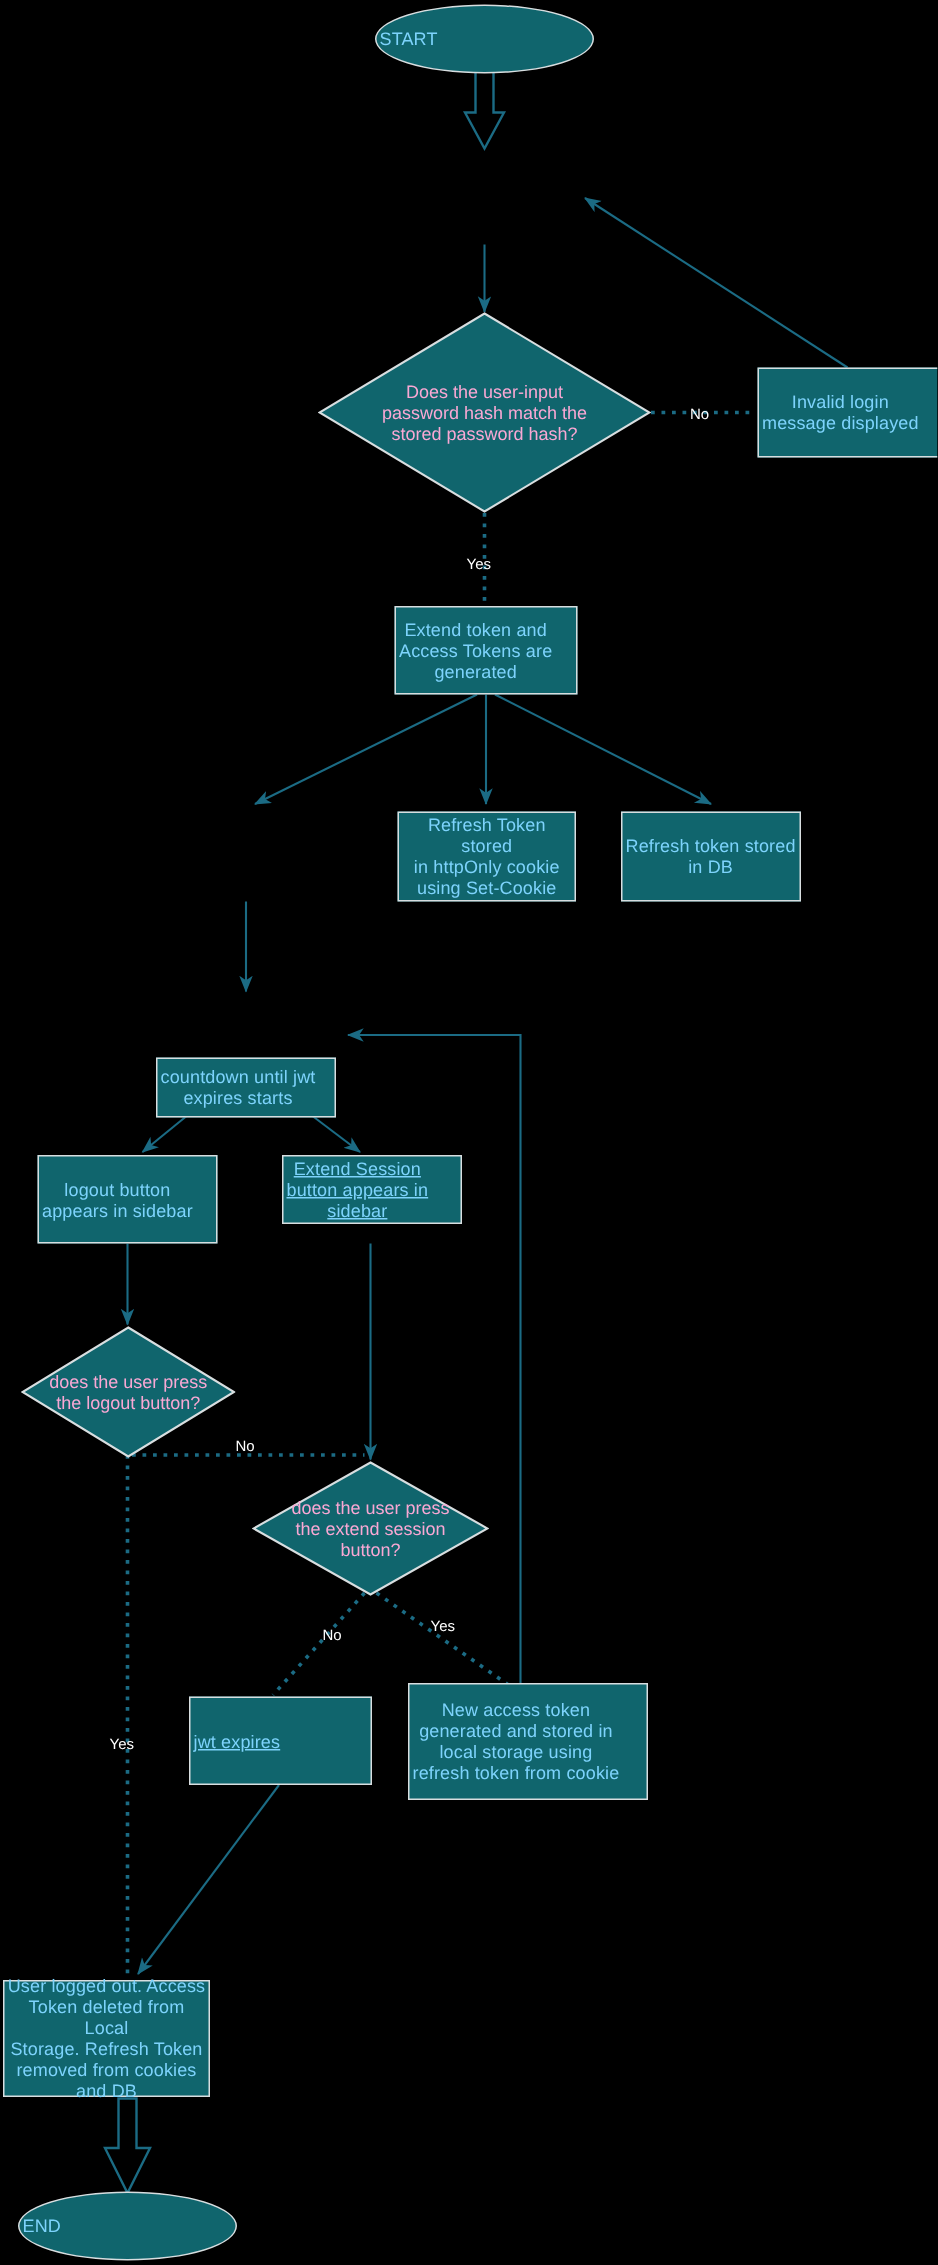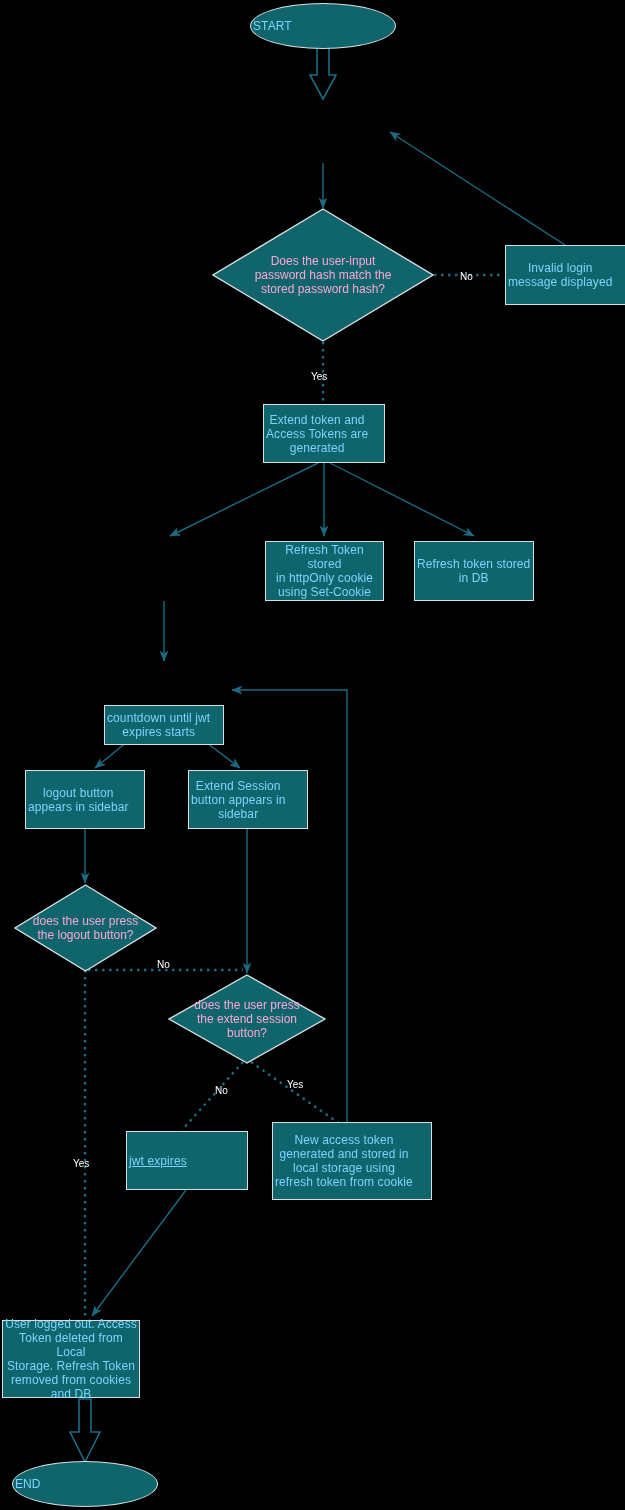--- a/index.html
+++ b/index.html
@@ -179,21 +179,21 @@
   <div class="node box" style="left:104px; top:661px; width:120px; height:40px;margin-top:44px;">
     <span class="lbl">countdown until jwt
 expires starts</span>
   </div>
 
   <div class="node box" style="left:25px; top:770px; width:120px; height:59px;">
     <span class="lbl">logout button
 appears in sidebar</span>
   </div>
 
-  <div class="node box" style="left:188px; top:770px; width:120px; height:59px;">
+  <div class="node box" style="left:188px; top:770px; width:120px; height:46px;text-decoration:underline;">
     <span class="lbl">Extend Session
 button appears in
 sidebar</span>
   </div>
 
   <div class="diamond" style="left:14px; top:884px; width:143px; height:88px;">
     <svg width="143" height="88" viewBox="0 0 143 88">
       <polygon points="71.5,1 142,44 71.5,87 1,44" fill="#10656d" stroke="#d8dee0" stroke-width="1.4"></polygon>
     </svg>
     <span class="lbl">does the user press

